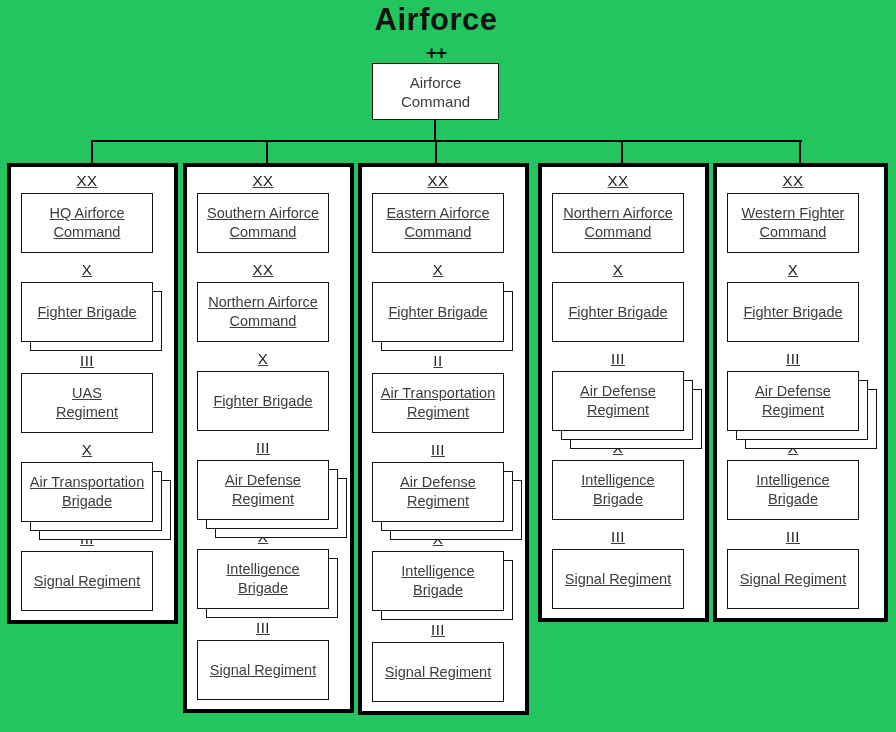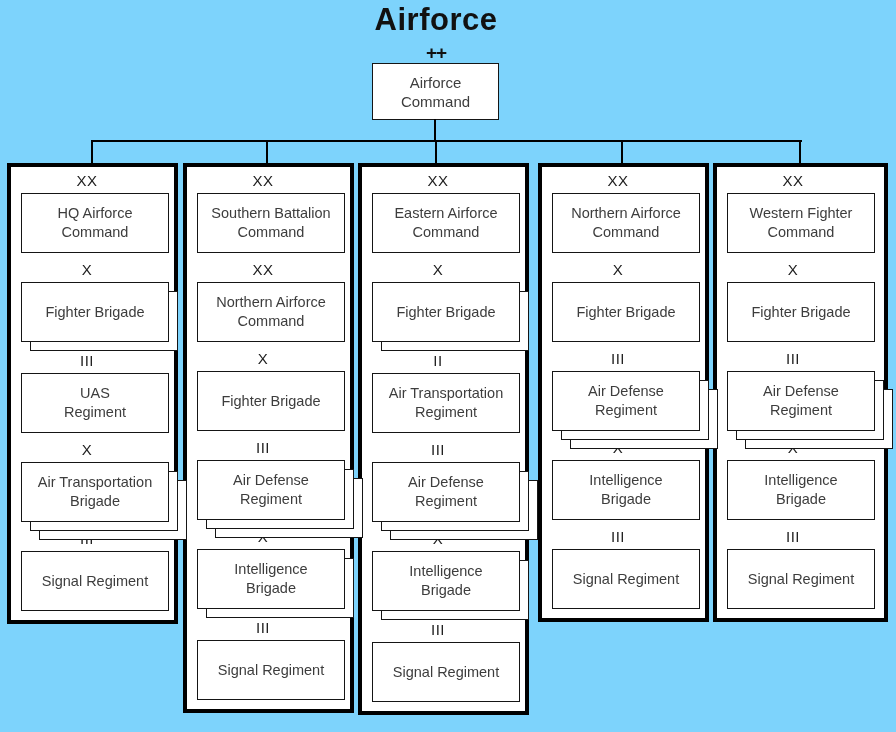--- a/index.html
+++ b/index.html
@@ -5,21 +5,21 @@
   * { box-sizing: border-box; margin: 0; padding: 0; }
   html, body { background: #fff; }
   body {
     font-family: "Liberation Sans", sans-serif;
     color: #3d3d3d;
   }
   .canvas {
     position: relative;
     width: 896px;
     height: 732px;
-    background: #7dd3fc;
+    background: #22c55e;
     overflow: hidden;
   }
   .chart-title {
     position: absolute;
     top: 2px; left: 236px; width: 400px;
     text-align: center;
     font-size: 31px;
     font-weight: 700;
     color: #111;
     letter-spacing: 0.5px;
@@ -53,40 +53,41 @@
   .conn-drop.d3 { left: 435px; }
   .conn-drop.d4 { left: 621px; }
   .conn-drop.d5 { left: 799px; }
 
   .column {
     position: absolute;
     top: 163px;
     border: 4px solid #000;
     background: #fff;
     padding: 5px 0 9px 0;
+    text-decoration: underline;
   }
   .column.c1 { left: 7px;   width: 171px; }
   .column.c2 { left: 183px; width: 171px; }
   .column.c3 { left: 358px; width: 171px; }
   .column.c4 { left: 538px; width: 171px; }
   .column.c5 { left: 713px; width: 175px; }
 
   .unit { margin-bottom: 8px; }
   .unit:last-child { margin-bottom: 0; }
   .echelon {
     width: 132px; margin-left: 10px;
     text-align: center;
     font-size: 15px; line-height: 18px;
     margin-bottom: 3px;
     color: #222;
     letter-spacing: 0.5px;
   }
   .stack {
     position: relative;
-    width: 148px; margin-left: 10px;
+    width: 132px; margin-left: 10px;
   }
   .stack.s2 { margin-bottom: 10px; }
   .stack.s3 { margin-bottom: 2px; }
   .ubox {
     position: relative; z-index: 3;
     width: 100%; min-height: 60px;
     border: 1.5px solid #151515;
     background: #fff;
     display: flex; flex-direction: column;
     align-items: center; justify-content: center;
@@ -172,21 +173,21 @@
               <div>Signal Regiment</div>
             </div>
           </div>
         </div>
       </div>
       <div class="column c2">
         <div class="unit">
           <div class="echelon">XX</div>
           <div class="stack s1">
             <div class="ubox">
-              <div>Southern Battalion</div>
+              <div>Southern Airforce</div>
               <div>Command</div>
             </div>
           </div>
         </div>
         <div class="unit">
           <div class="echelon">XX</div>
           <div class="stack s1">
             <div class="ubox">
               <div>Northern Airforce</div>
               <div>Command</div>

